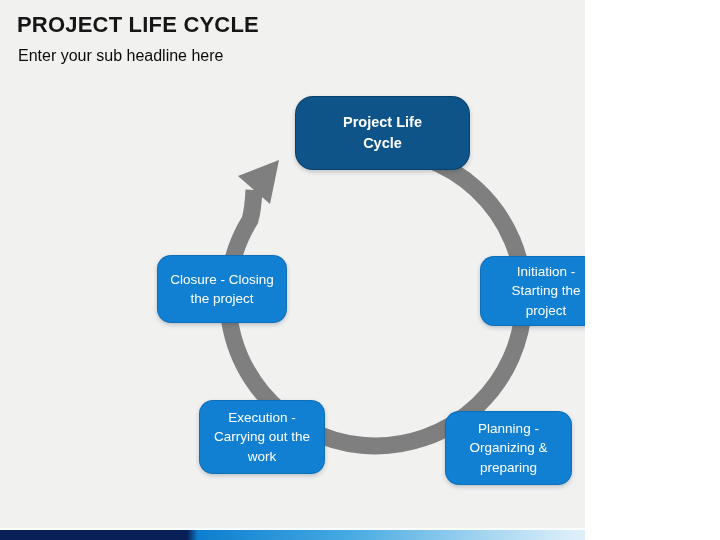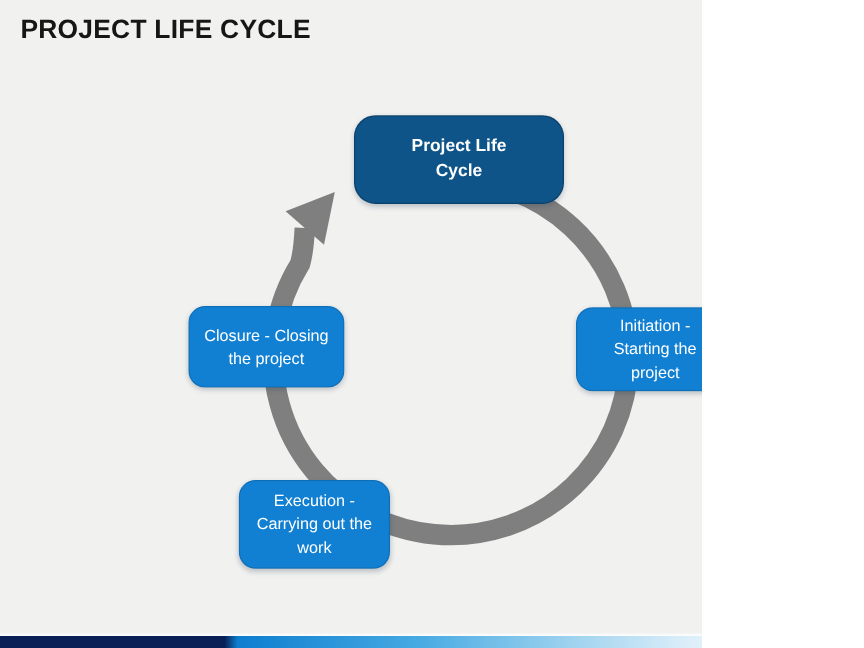--- a/index.html
+++ b/index.html
@@ -60,34 +60,38 @@
       #f2fafe 88%,
       var(--c-footer_blue,#2e9ad8) 100%);
   }
 </style>
 </head>
 <body>
 
 <div class="stage">
 
   <div class="title">PROJECT LIFE CYCLE</div>
+  <div class="subtitle">Enter your sub headline here</div>
 
   <svg class="cycle-svg" width="720" height="540" viewBox="0 0 720 540">
     <path d="M 427 159 A 148 148 0 1 1 250 220 Q 253 210 254 190" fill="none" stroke="#7f7f7f" stroke-width="17"></path>
     <polygon points="279,160 270,204 238,176" fill="#7f7f7f"></polygon>
   </svg>
 
   <div class="node center-node">
     <div class="txt">Project Life Cycle</div>
   </div>
 
   <div class="node blue-node node-initiation">
     <div class="txt"><b>Initiation</b><span> - Starting the project</span></div>
   </div>
 
+  <div class="node blue-node node-planning">
+    <div class="txt"><b>Planning</b><span> - Organizing &amp; preparing</span></div>
+  </div>
 
   <div class="node blue-node node-execution">
     <div class="txt"><b>Execution</b><span> - Carrying out the work</span></div>
   </div>
 
   <div class="node blue-node node-closure">
     <div class="txt"><b>Closure</b><span> - Closing the project</span></div>
   </div>
 
   <div class="footer-line"></div>

